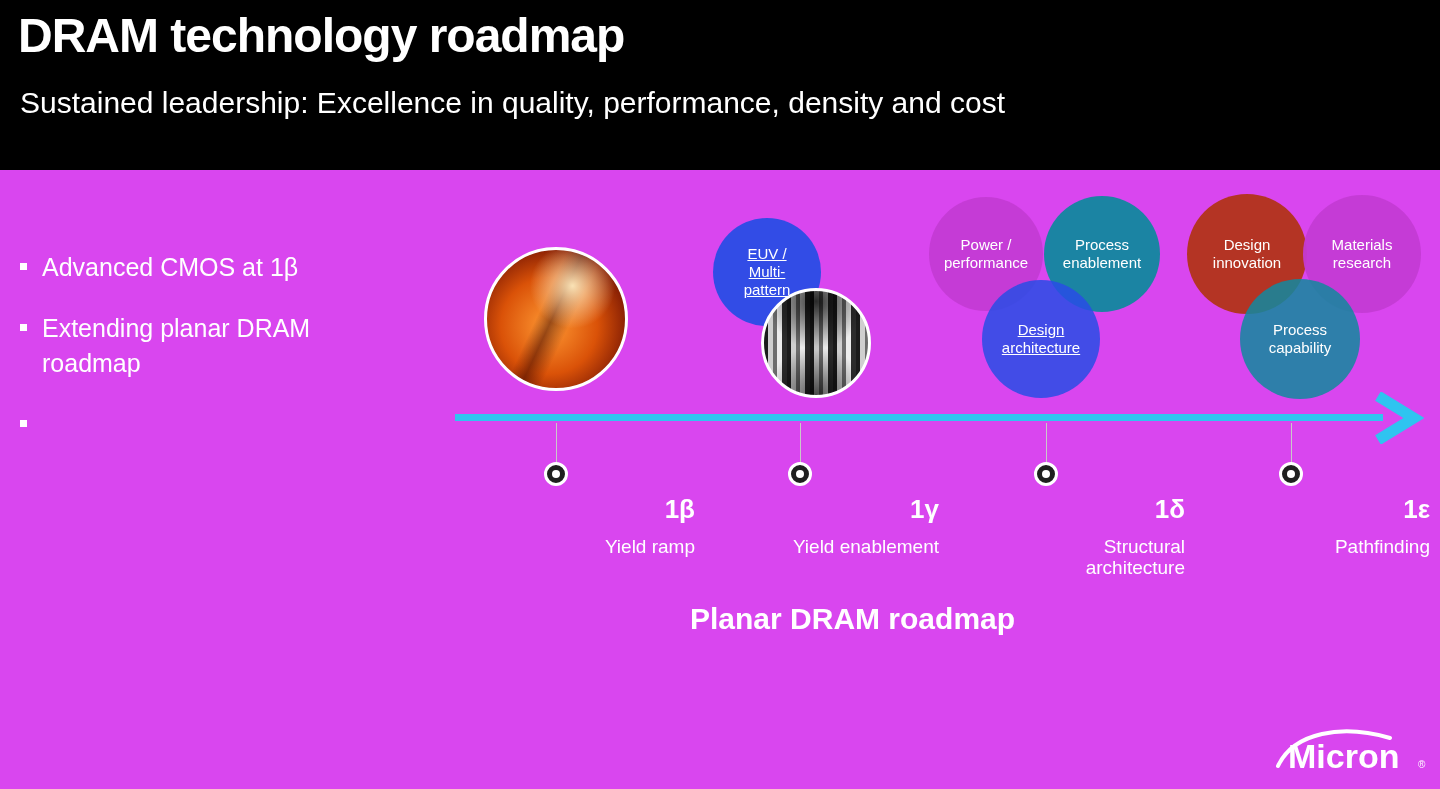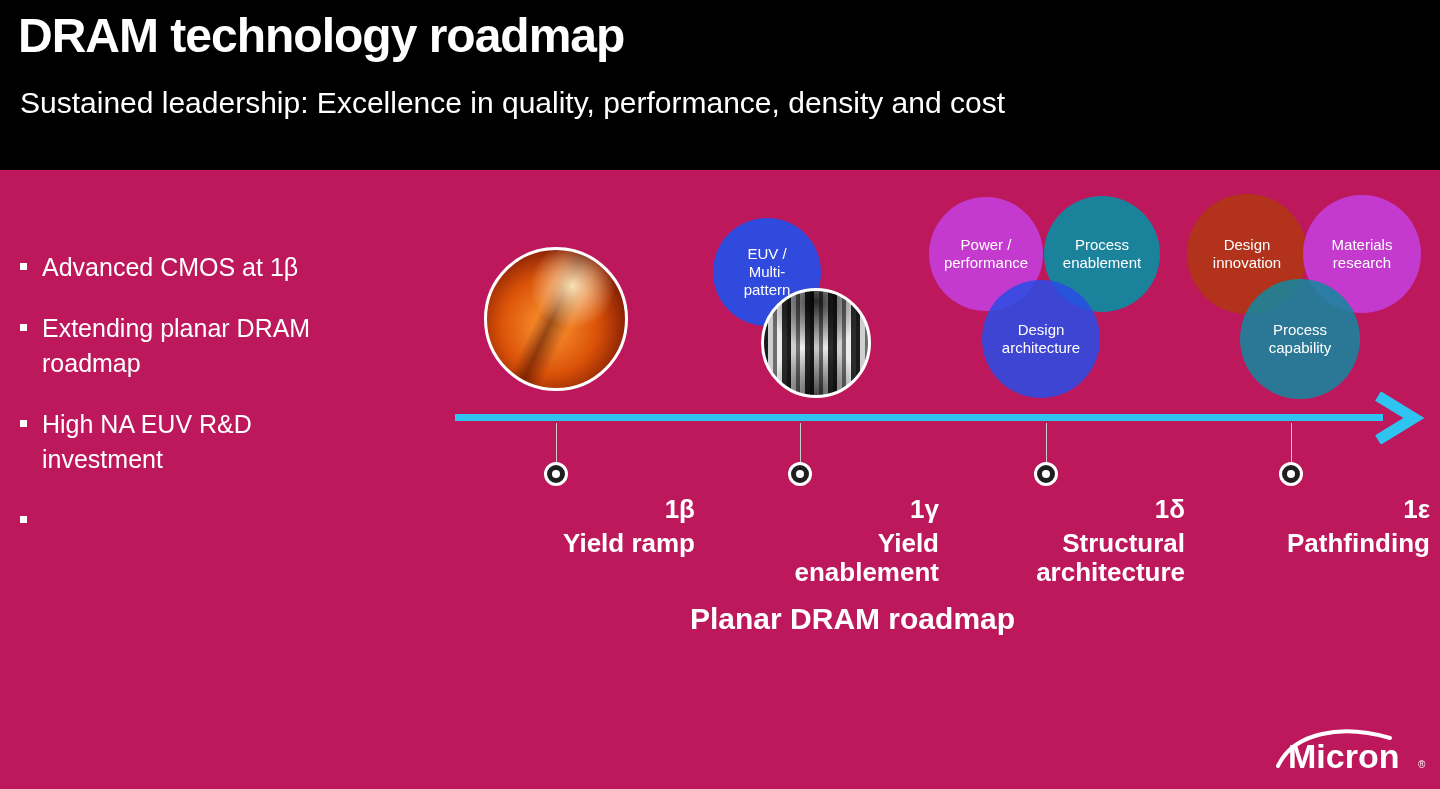--- a/index.html
+++ b/index.html
@@ -1,38 +1,38 @@
 <!DOCTYPE html>
 <html><head>
 <meta charset="utf-8">
 <style>
   html,body { margin:0; padding:0; background:#000; }
   #slide {
     position:relative; width:1440px; height:789px;
-    background:#be185d; overflow:hidden;
+    background:#d946ef; overflow:hidden;
     font-family:"Liberation Sans","DejaVu Sans",sans-serif; color:#fff;
   }
   
   #header { position:absolute; left:0; top:0; width:1440px; height:170px; background:#000; }
   #title { position:absolute; left:18px; top:8px; font-size:48px; font-weight:700; letter-spacing:-1px; }
   #subtitle { position:absolute; left:20px; top:86px; font-size:30px; font-weight:400; }
 
   
   #bullets { position:absolute; left:18px; top:250px; width:352px; }
   .bullet { position:relative; padding-left:24px; font-size:25px; line-height:1.4; margin-bottom:26px; }
   .bullet .sq { position:absolute; left:2px; top:13px; width:7px; height:7px; background:#fff; }
 
   
   .bubble {
     position:absolute; border-radius:50%;
     display:flex; align-items:center; justify-content:center;
     text-align:center; font-size:15px; line-height:1.2; color:#fff;
     white-space:pre-line;
   }
-  .blue    { background:rgba(41,77,229,0.95); }
+  .blue    { background:rgba(41,77,229,0.95);text-decoration:underline; }
   .magenta { background:rgba(196,59,212,0.95); }
   .teal    { background:rgba(17,136,158,0.95); }
   .red     { background:rgba(178,52,24,0.95); }
   .front.blue { background:rgba(41,77,229,0.86); z-index:3; }
   .front.teal { background:rgba(17,136,158,0.86); z-index:3; }
 
   
   .photo { position:absolute; border-radius:50%; border:3px solid #fff; box-sizing:border-box; }
   #photo-wafer {
     left:484px; top:247px; width:144px; height:144px;
@@ -56,21 +56,21 @@
   .node {
     position:absolute; top:462px; width:18px; height:18px;
     border:3px solid #fff; border-radius:50%; background:#1f1f1f;
   }
   .node::after {
     content:""; position:absolute; left:50%; top:50%; width:8px; height:8px;
     margin:-4px 0 0 -4px; border-radius:50%; background:#fff;
   }
   .milestone { position:absolute; top:494px; width:155px; text-align:right; }
   .m-node { font-size:26px; font-weight:700; }
-  .m-label { font-size:26px; margin-top:4px; line-height:1.1;font-weight:bold; }
+  .m-label { font-size:19px; margin-top:12px; line-height:1.1; }
 
   
   #caption { position:absolute; left:690px; top:602px; width:470px; text-align:left; font-size:30px; font-weight:700; }
 
   
   #logo { position:absolute; left:1272px; top:722px; width:160px; height:60px; }
 </style>
 </head>
 <body>
 
@@ -85,21 +85,20 @@
     <div class="bullet">
       <span class="sq"></span>
       <span>Advanced CMOS at 1β</span>
     </div>
     <div class="bullet">
       <span class="sq"></span>
       <span>Extending planar DRAM roadmap</span>
     </div>
     <div class="bullet">
       <span class="sq"></span>
-      <span>High NA EUV R&amp;D investment</span>
     </div>
     <div class="bullet">
       <span class="sq"></span>
     </div>
   </div>
 
   <div id="photo-wafer" class="photo"></div>
 
   <div class="bubble blue" style="left:713px; top:218px; width:108px; height:108px;">EUV /
 Multi-

